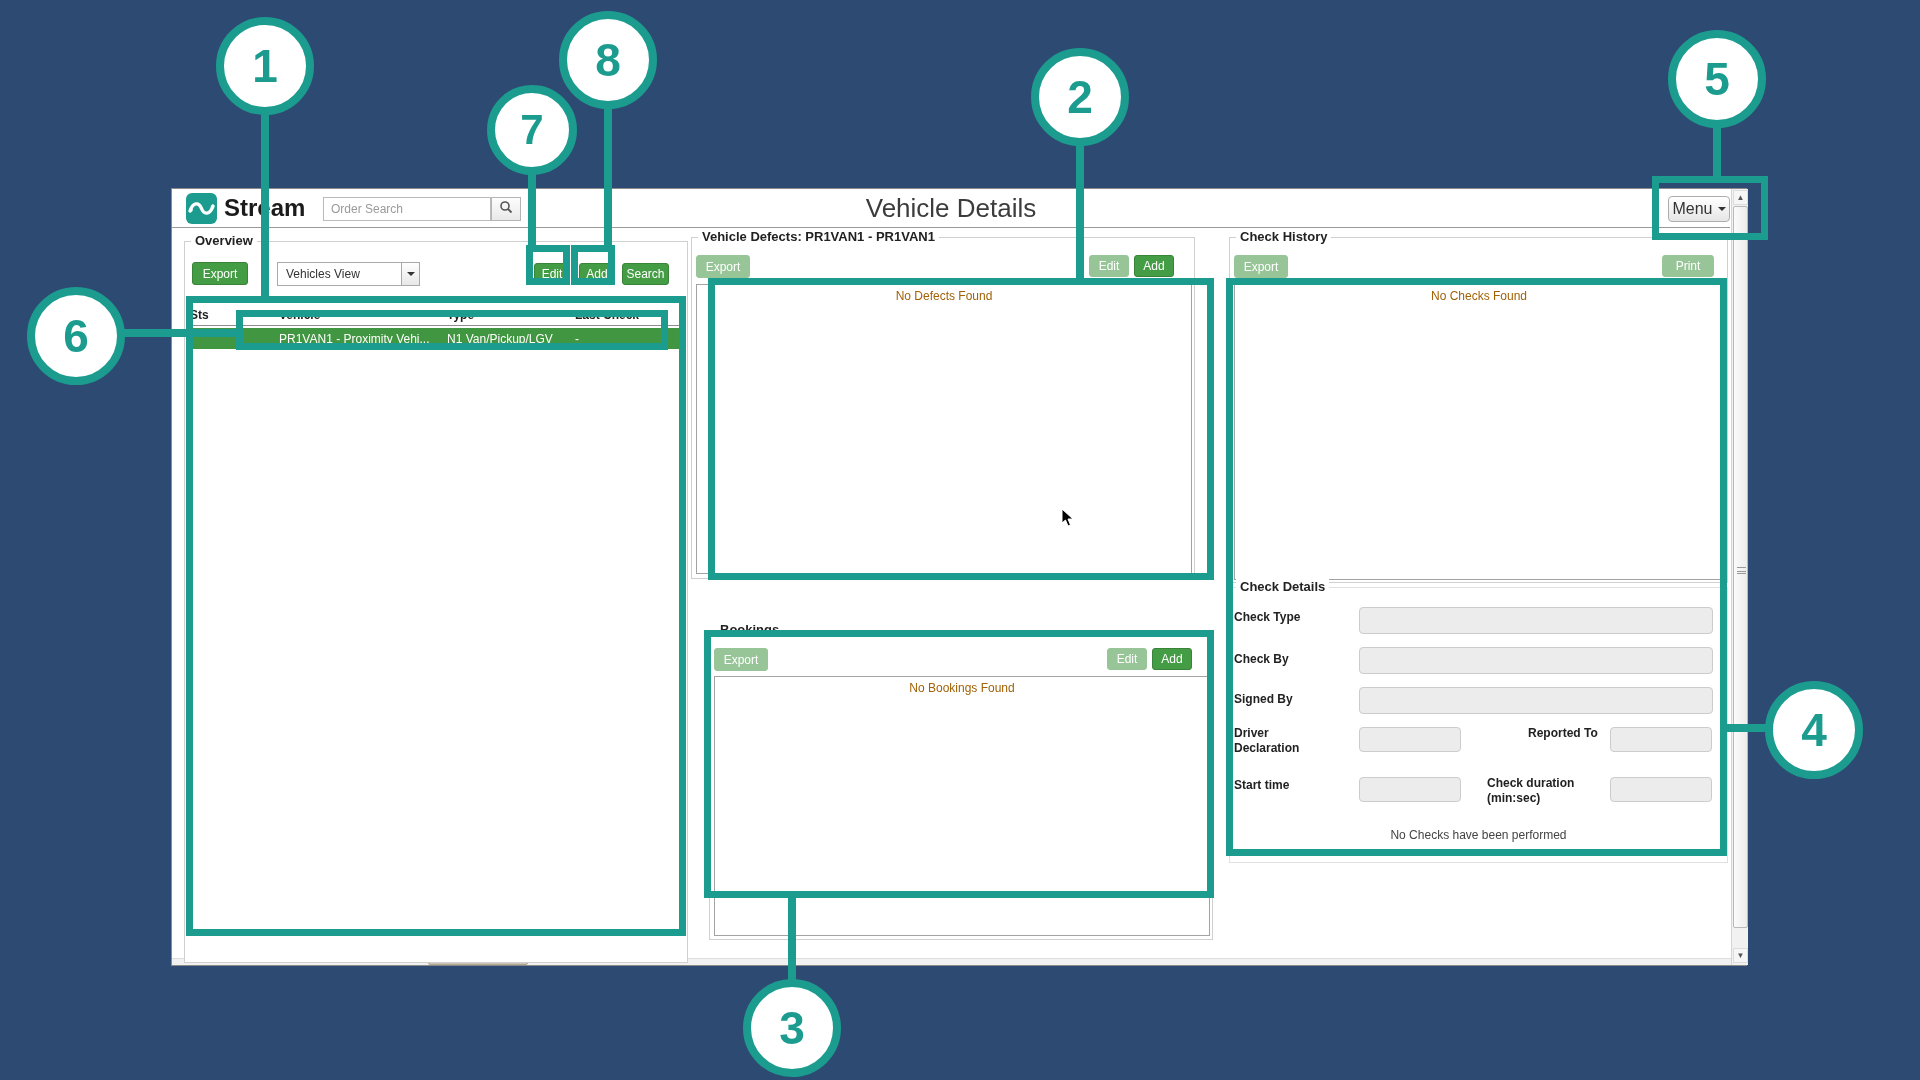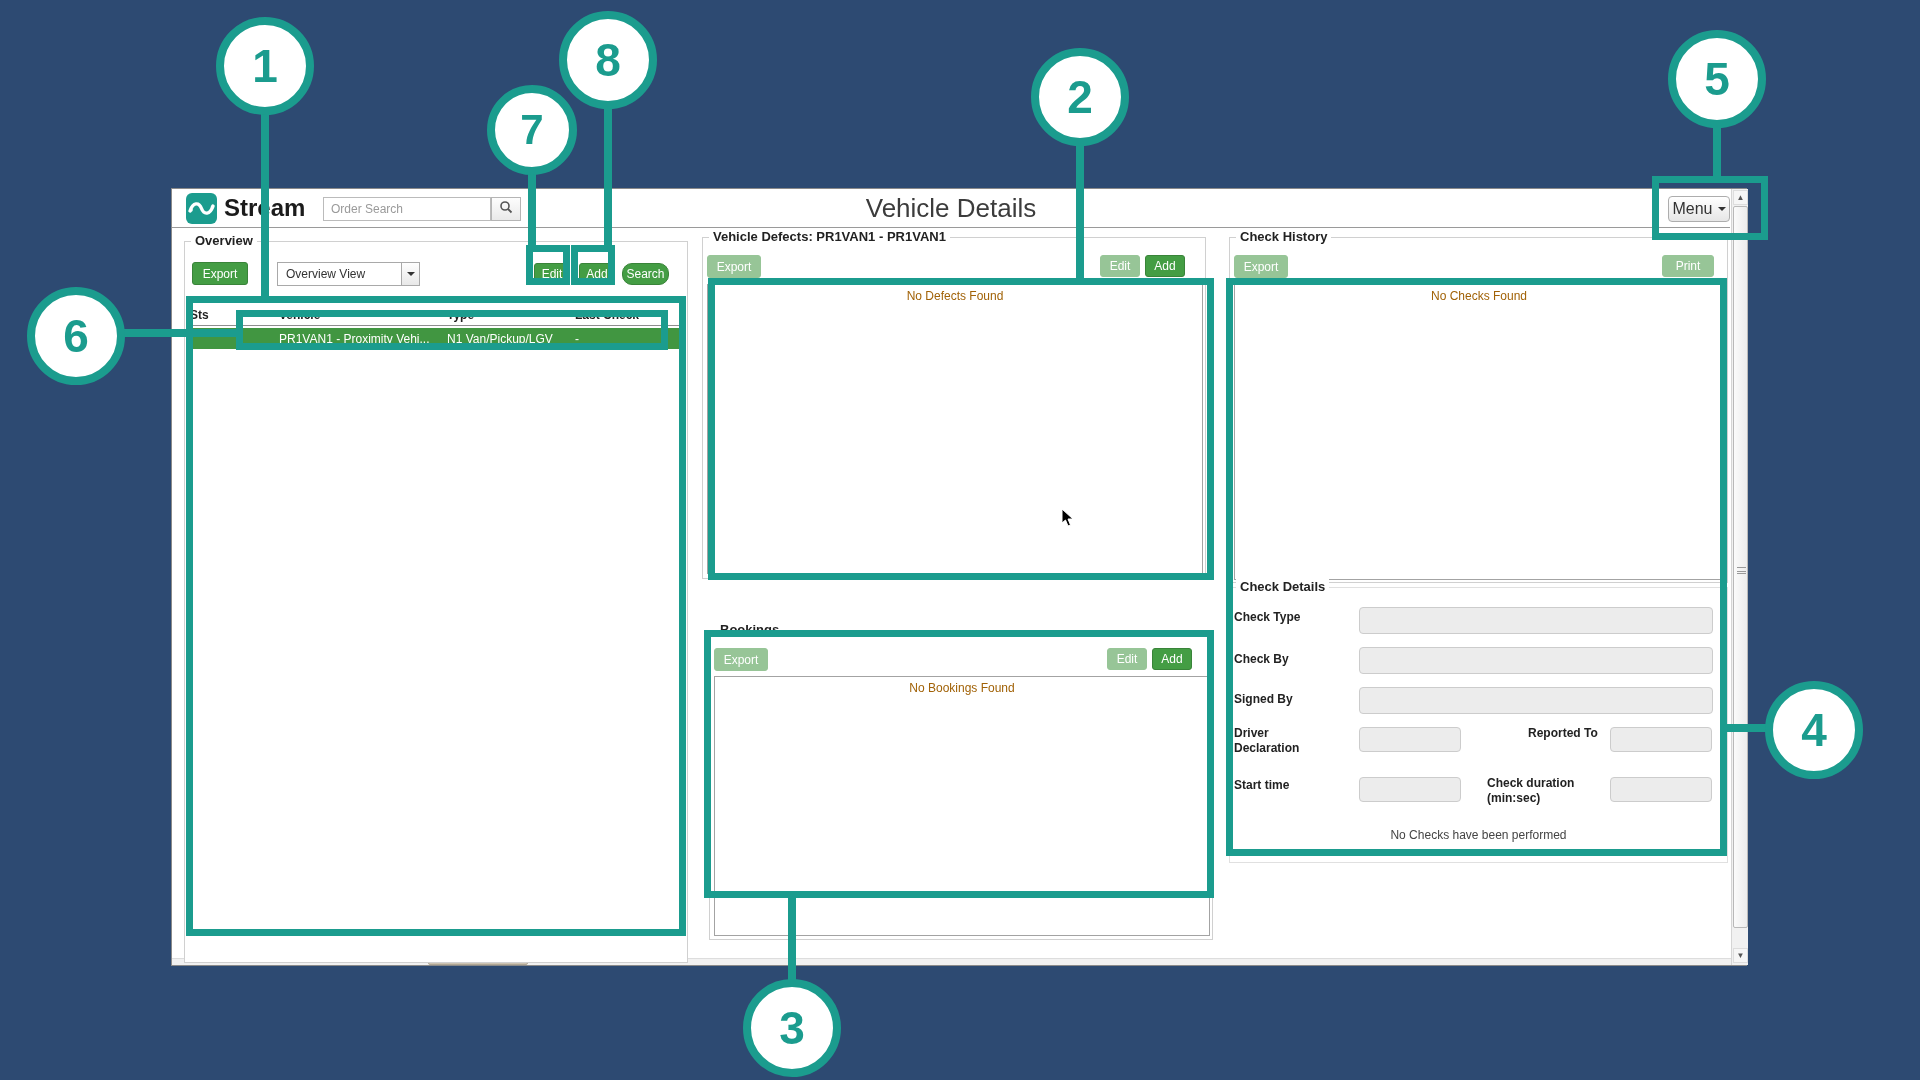--- a/index.html
+++ b/index.html
@@ -137,44 +137,44 @@
     </div>
 
     <div class="hscroll">
       <div class="hs-thumb"></div>
     </div>
 
     <div class="fs" style="left:12px; top:52px; width:504px; height:722px;">
       <div class="legend">Overview</div>
       <div class="btn btn-green" style="left:7px; top:20px; width:56px; height:23px;">Export</div>
       <div class="select" style="left:92px; top:20px; width:143px; height:24px;">
-        <span class="sel-txt">Overview View</span>
+        <span class="sel-txt">Vehicles View</span>
         <span class="sel-arrow">
             <span class="caret"></span>
           </span>
       </div>
       <div class="btn btn-green" style="left:349px; top:21px; width:36px; height:22px;">Edit</div>
       <div class="btn btn-green" style="left:394px; top:21px; width:36px; height:22px;">Add</div>
-      <div class="btn btn-green" style="left:437px; top:21px; width:47px; height:22px;border-radius:10px;">Search</div>
+      <div class="btn btn-green" style="left:437px; top:21px; width:47px; height:22px;">Search</div>
 
       <div class="tbl-head">
         <span class="th" style="left:3px;">Sts</span>
         <span class="th" style="left:92px;">Vehicle</span>
         <span class="th" style="left:260px;">Type</span>
         <span class="th" style="left:388px;">Last Check</span>
       </div>
 
       <div class="sel-row">
         <span class="td" style="left:91px;">PR1VAN1 - Proximity Vehi...</span>
         <span class="td" style="left:259px;">N1 Van/Pickup/LGV</span>
         <span class="td" style="left:387px;">-</span>
       </div>
     </div>
 
-    <div class="fs" style="left:530px; top:48px; width:504px; height:342px;">
+    <div class="fs" style="left:519px; top:48px; width:504px; height:342px;">
       <div class="legend">Vehicle Defects: PR1VAN1 - PR1VAN1</div>
       <div class="btn btn-lite" style="left:4px; top:17px; width:54px; height:23px;">Export</div>
       <div class="btn btn-lite" style="left:397px; top:17px; width:40px; height:22px;">Edit</div>
       <div class="btn btn-green" style="left:442px; top:17px; width:40px; height:22px;">Add</div>
       <div class="listbox" style="left:4px; top:46px; width:496px; height:290px;">
         <div class="empty-text">No Defects Found</div>
       </div>
     </div>
 
     <div class="fs" style="left:537px; top:400px; width:504px; height:310px;margin-top:41px;">

